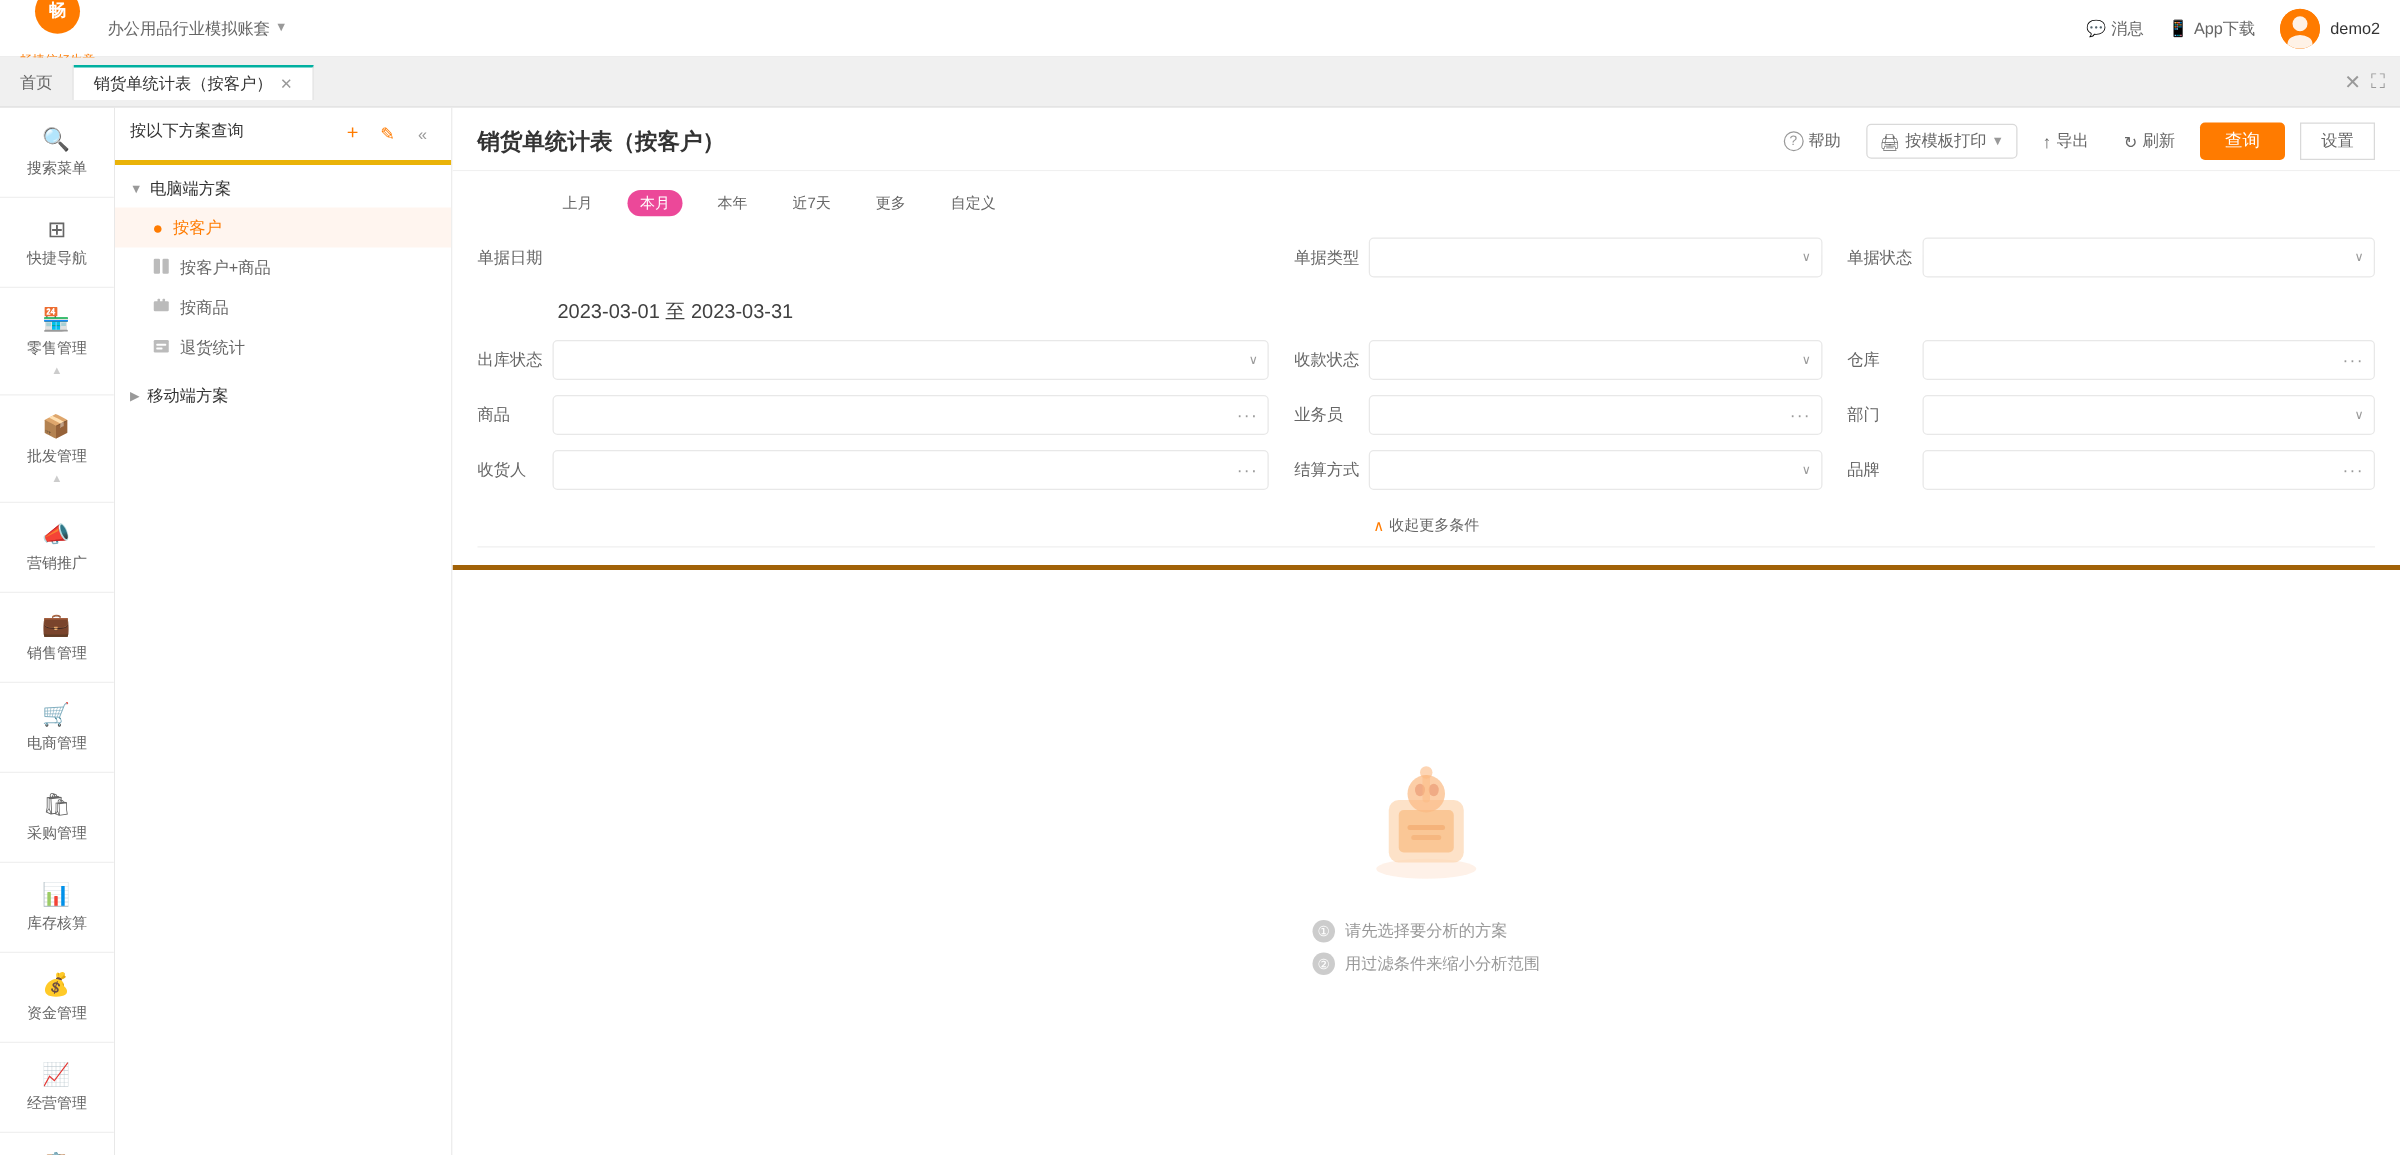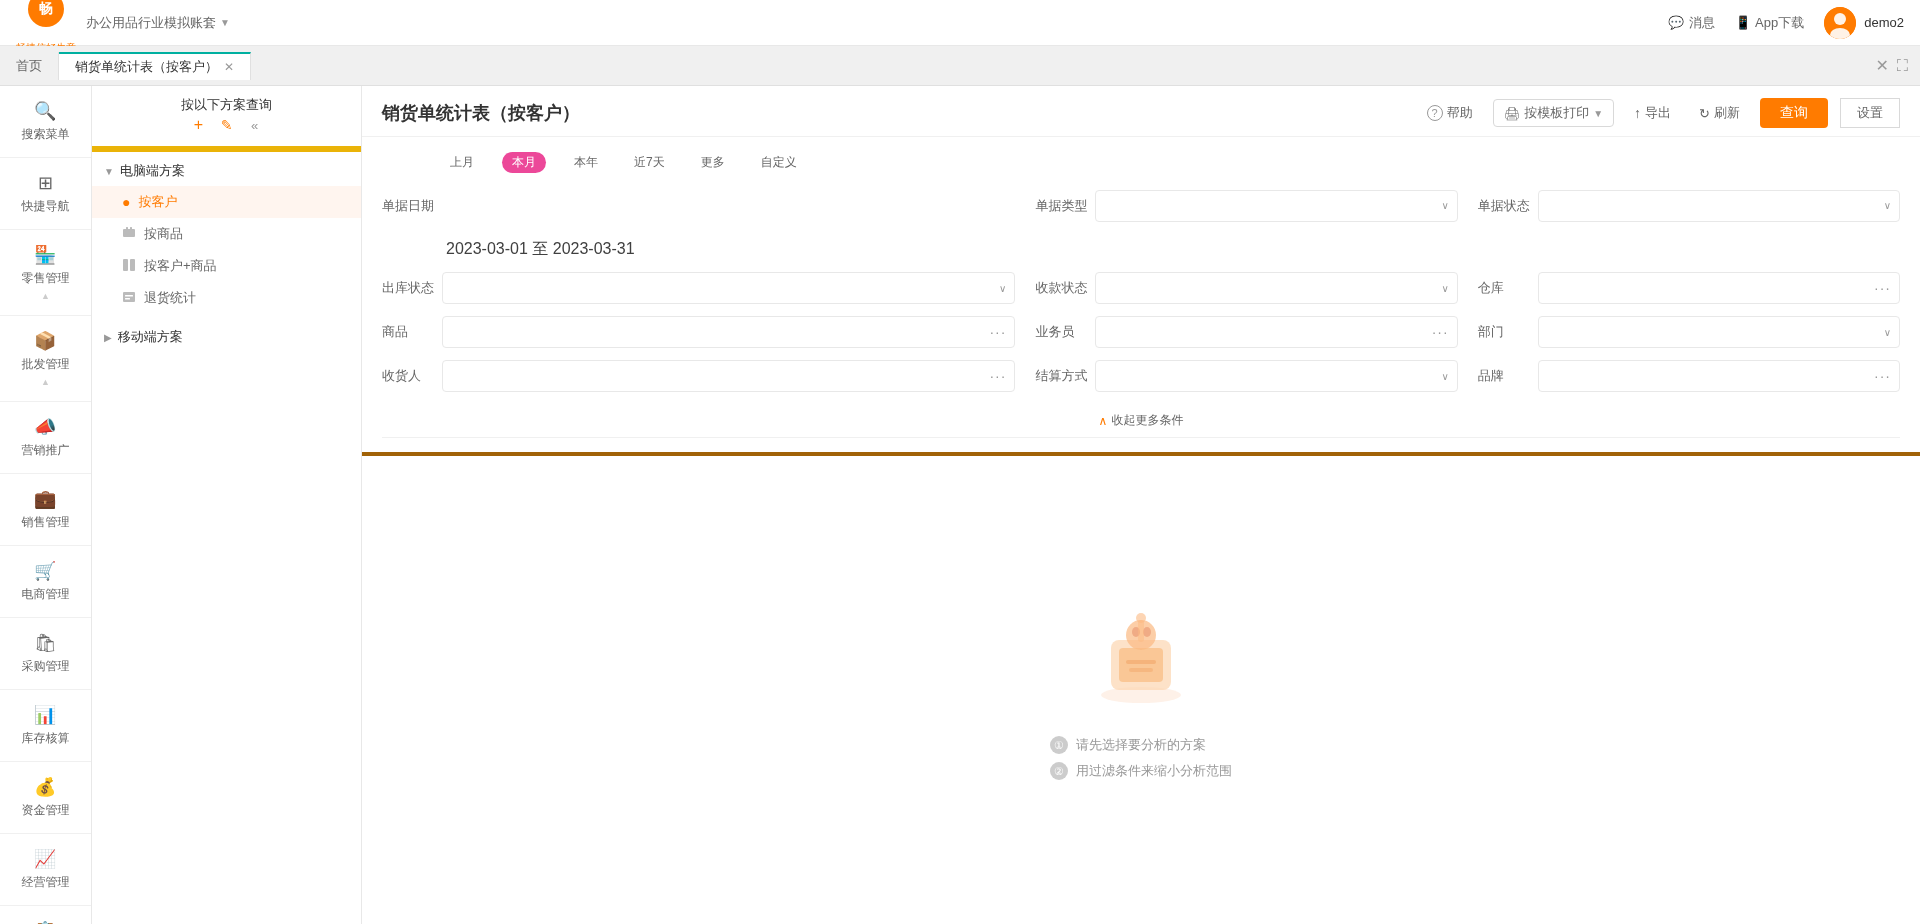--- a/index.html
+++ b/index.html
@@ -93,25 +93,23 @@
       width: 270px;
       background: #fff;
       border-right: 1px solid #e8e8e8;
       display: flex;
       flex-direction: column;
       flex-shrink: 0;
       overflow-y: auto;
     }
     .filter-panel-header {
       display: flex;
-      align-items: center;
       justify-content: space-between;
       padding: 10px 12px;
-      border-bottom: 6px solid #eab308;
-      flex-direction: column;
+      border-bottom: 4px solid #eab308;
     }
     .filter-panel-actions { display: flex; align-items: center; gap: 6px; }
     .fp-action-btn { color: #ff7b00; cursor: pointer; font-size: 16px; width: 22px; height: 22px; display: flex; align-items: center; justify-content: center; border-radius: 3px; }
 
     .scheme-group { padding: 4px 0; }
     .scheme-group-header {
       display: flex;
       align-items: center;
       padding: 6px 12px;
       cursor: pointer;
@@ -367,39 +365,39 @@
       </div>
 
       <div class="scheme-group">
         <div class="scheme-group-header">
           <span class="scheme-group-arrow">▼</span>
           <span>电脑端方案</span>
         </div>
         <div class="scheme-item active">
           <span class="scheme-item-icon">●</span>
           <span>按客户</span>
+        </div>
+        <div class="scheme-item">
+          <span class="scheme-item-icon">
+            <svg width="14" height="14" viewBox="0 0 14 14" fill="none">
+                <rect x="1" y="1" width="5" height="12" rx="1" fill="#bbb"></rect>
+                <rect x="8" y="1" width="5" height="12" rx="1" fill="#bbb"></rect>
+              </svg>
+          </span>
+          <span>按客户+商品</span>
         </div>
         <div class="scheme-item">
           <span class="scheme-item-icon">
             <svg width="14" height="14" viewBox="0 0 14 14" fill="none">
                 <rect x="1" y="3" width="12" height="8" rx="1" fill="#bbb"></rect>
                 <rect x="4" y="1" width="2" height="3" rx="0.5" fill="#bbb"></rect>
                 <rect x="8" y="1" width="2" height="3" rx="0.5" fill="#bbb"></rect>
               </svg>
           </span>
           <span>按商品</span>
-        </div>
-        <div class="scheme-item">
-          <span class="scheme-item-icon">
-            <svg width="14" height="14" viewBox="0 0 14 14" fill="none">
-                <rect x="1" y="1" width="5" height="12" rx="1" fill="#bbb"></rect>
-                <rect x="8" y="1" width="5" height="12" rx="1" fill="#bbb"></rect>
-              </svg>
-          </span>
-          <span>按客户+商品</span>
         </div>
         <div class="scheme-item">
           <span class="scheme-item-icon">
             <svg width="14" height="14" viewBox="0 0 14 14" fill="none">
                 <rect x="1" y="2" width="12" height="10" rx="1" fill="#bbb"></rect>
                 <rect x="3" y="5" width="8" height="1.5" rx="0.5" fill="#fff"></rect>
                 <rect x="3" y="8" width="5" height="1.5" rx="0.5" fill="#fff"></rect>
               </svg>
           </span>
           <span>退货统计</span>

